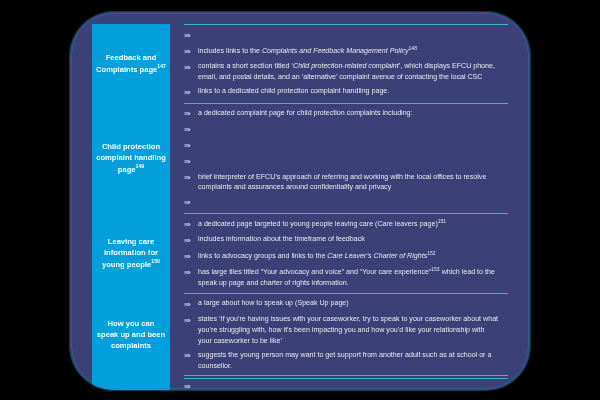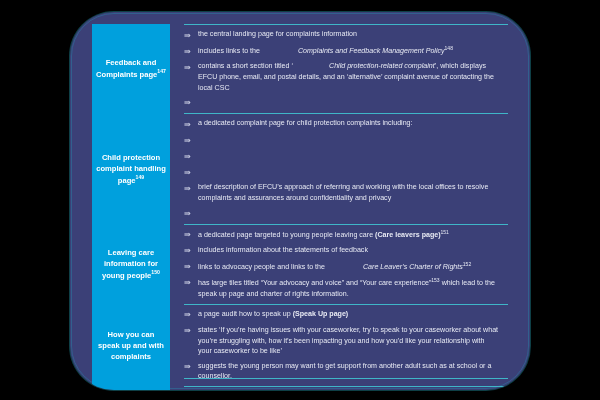--- a/index.html
+++ b/index.html
@@ -109,22 +109,22 @@
     line-height: 1.5;
     text-align: left;
     padding-top: 0.5px;
   }
   .btext {
     flex: 1 1 auto;
     color: #e8eaf4;
     font-size: 7.1px;
     line-height: 1.52;
   }
-  .btext i { font-style: italic; margin-left: 36px; }
-  .btext b { font-weight: bold; }
+  .btext i { font-style: italic; }
+  .btext b { font-weight: normal; }
   .btext sup { font-size: 5px; vertical-align: super; }
 
   
   #bottom-rule {
     position: absolute;
     left: 92px;
     bottom: -1px;
     width: 324px;
     height: 1px;
     background: #3fb6c8;
@@ -136,32 +136,32 @@
 <div id="stage">
   <div id="card">
     <div id="table">
         <div class="row">
           <div class="label-cell">
             <div>Feedback and Complaints page<span class="sup">147</span></div>
           </div>
           <div class="content-cell">
             <div class="bullet-line">
               <span class="bmark">⇛</span>
-              <span class="btext"><span>the central landing page for complaints information</span></span>
             </div>
             <div class="bullet-line">
               <span class="bmark">⇛</span>
               <span class="btext"><span>includes links to the </span><i>Complaints and Feedback Management Policy</i><sup>148</sup></span>
             </div>
             <div class="bullet-line">
               <span class="bmark">⇛</span>
               <span class="btext"><span>contains a short section titled ‘</span><i>Child protection-related complaint</i><span>’, which displays EFCU phone, email, and postal details, and an ‘alternative’ complaint avenue of contacting the local CSC</span></span>
             </div>
             <div class="bullet-line">
               <span class="bmark">⇛</span>
+              <span class="btext"><span>links to a dedicated child protection complaint handling page.</span></span>
             </div>
           </div>
         </div>
         <div class="row">
           <div class="label-cell">
             <div>Child protection complaint handling page<span class="sup">149</span></div>
           </div>
           <div class="content-cell">
             <div class="bullet-line">
               <span class="bmark">⇛</span>
@@ -171,58 +171,58 @@
               <span class="bmark">⇛</span>
             </div>
             <div class="bullet-line">
               <span class="bmark">⇛</span>
             </div>
             <div class="bullet-line">
               <span class="bmark">⇛</span>
             </div>
             <div class="bullet-line">
               <span class="bmark">⇛</span>
-              <span class="btext"><span>brief description of EFCU’s approach of referring and working with the local offices to resolve complaints and assurances around confidentiality and privacy</span></span>
+              <span class="btext"><span>brief interpreter of EFCU’s approach of referring and working with the local offices to resolve complaints and assurances around confidentiality and privacy</span></span>
             </div>
             <div class="bullet-line">
               <span class="bmark">⇛</span>
             </div>
           </div>
         </div>
         <div class="row">
           <div class="label-cell">
             <div>Leaving care information for young people<span class="sup">150</span></div>
           </div>
           <div class="content-cell">
             <div class="bullet-line">
               <span class="bmark">⇛</span>
               <span class="btext"><span>a dedicated page targeted to young people leaving care </span><b>(Care leavers page)</b><sup>151</sup></span>
             </div>
             <div class="bullet-line">
               <span class="bmark">⇛</span>
-              <span class="btext"><span>includes information about the statements of feedback</span></span>
-            </div>
-            <div class="bullet-line">
-              <span class="bmark">⇛</span>
-              <span class="btext"><span>links to advocacy people and links to the </span><i>Care Leaver’s Charter of Rights</i><sup>152</sup></span>
+              <span class="btext"><span>includes information about the timeframe of feedback</span></span>
+            </div>
+            <div class="bullet-line">
+              <span class="bmark">⇛</span>
+              <span class="btext"><span>links to advocacy groups and links to the </span><i>Care Leaver’s Charter of Rights</i><sup>152</sup></span>
             </div>
             <div class="bullet-line">
               <span class="bmark">⇛</span>
               <span class="btext"><span>has large tiles titled “Your advocacy and voice” and “Your care experience”</span><sup>153</sup><span> which lead to the speak up page and charter of rights information.</span></span>
             </div>
           </div>
         </div>
         <div class="row">
           <div class="label-cell">
-            <div>How you can speak up and with complaints</div>
-          </div>
-          <div class="content-cell">
-            <div class="bullet-line">
-              <span class="bmark">⇛</span>
-              <span class="btext"><span>a page audit how to speak up </span><b>(Speak Up page)</b></span>
+            <div>How you can speak up and been complaints</div>
+          </div>
+          <div class="content-cell">
+            <div class="bullet-line">
+              <span class="bmark">⇛</span>
+              <span class="btext"><span>a large about how to speak up </span><b>(Speak Up page)</b></span>
             </div>
             <div class="bullet-line">
               <span class="bmark">⇛</span>
               <span class="btext"><span>states ‘If you’re having issues with your caseworker, try to speak to your caseworker about what you’re struggling with, how it’s been impacting you and how you’d like your relationship with your caseworker to be like’</span></span>
             </div>
             <div class="bullet-line">
               <span class="bmark">⇛</span>
               <span class="btext"><span>suggests the young person may want to get support from another adult such as at school or a counsellor.</span></span>
             </div>
           </div>

